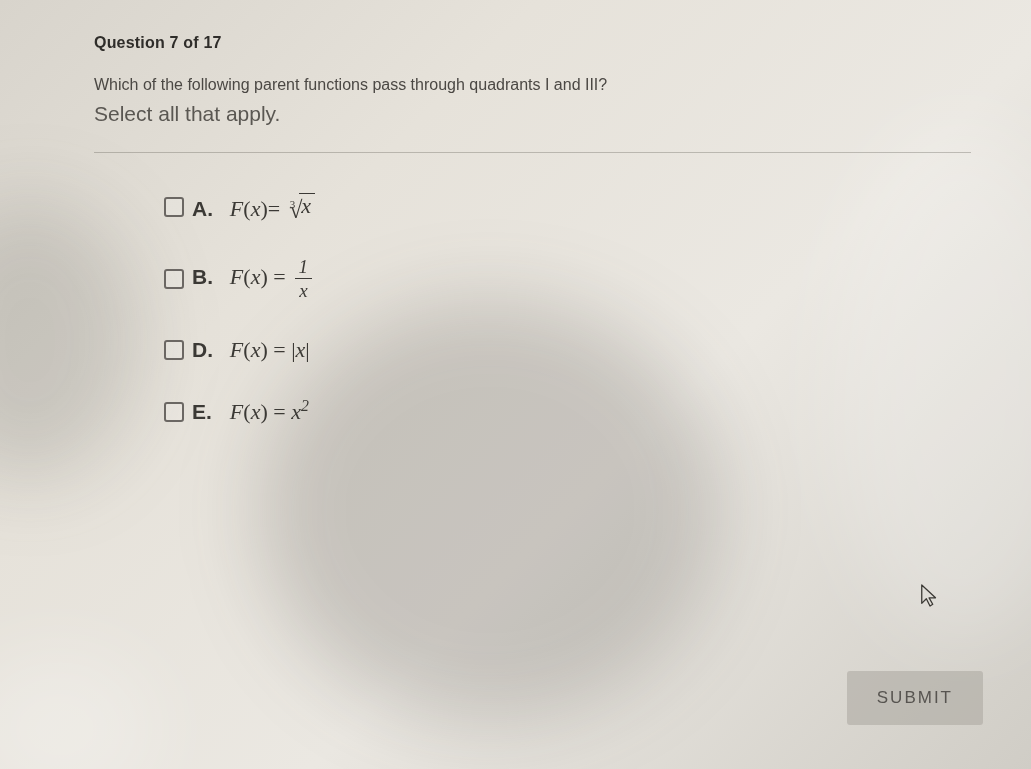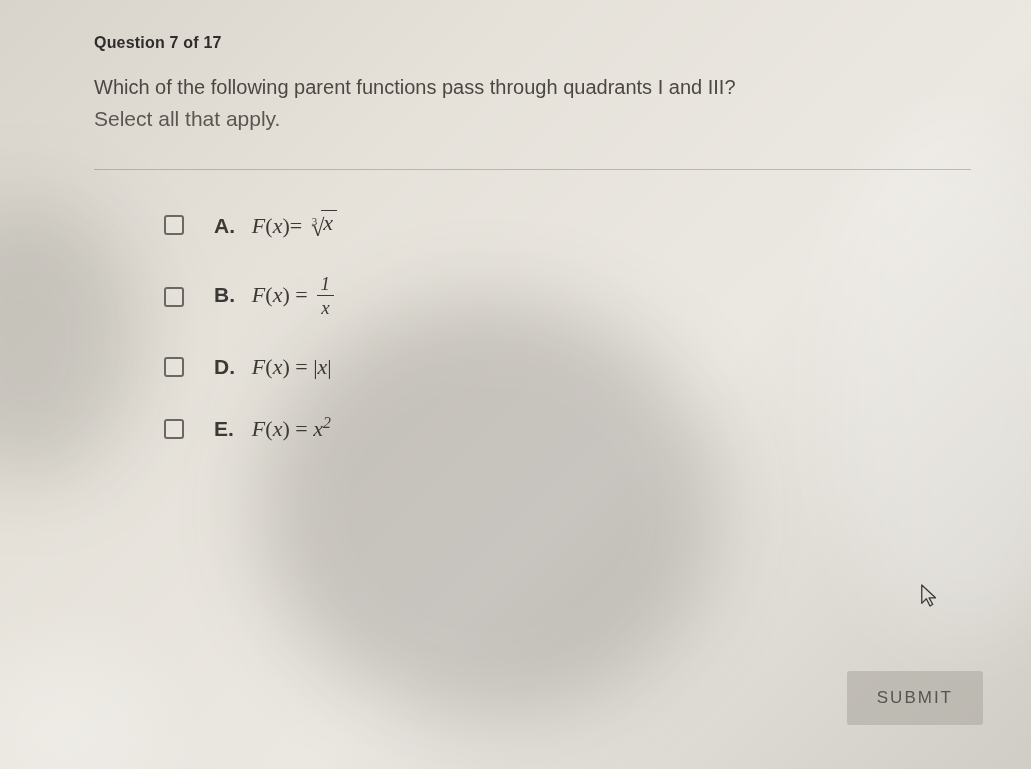--- a/index.html
+++ b/index.html
@@ -26,45 +26,45 @@
 
   .q-header {
     font-size: 16px;
     font-weight: 700;
     color: #2f2d2a;
     margin-bottom: 22px;
     letter-spacing: 0.2px;
   }
 
   .q-text {
-    font-size: 20px;
+    font-size: 16px;
     color: #4b4844;
     line-height: 1.35;
     margin-bottom: 6px;
   }
   .q-sub {
     font-size: 21px;
     color: #5a5752;
-    margin-bottom: 38px;
+    margin-bottom: 26px;
   }
 
   .divider {
     border: none;
     border-top: 1px solid rgba(100,96,90,0.35);
     margin-bottom: 40px;
   }
 
   .options {
     padding-left: 70px;
   }
 
   .option {
     display: flex;
     align-items: center;
-    gap: 30px;
+    gap: 8px;
     margin-bottom: 36px;
     font-size: 21px;
     color: #3b3935;
     cursor: pointer;
   }
 
   .checkbox {
     width: 20px;
     height: 20px;
     border: 2px solid #6b6763;

